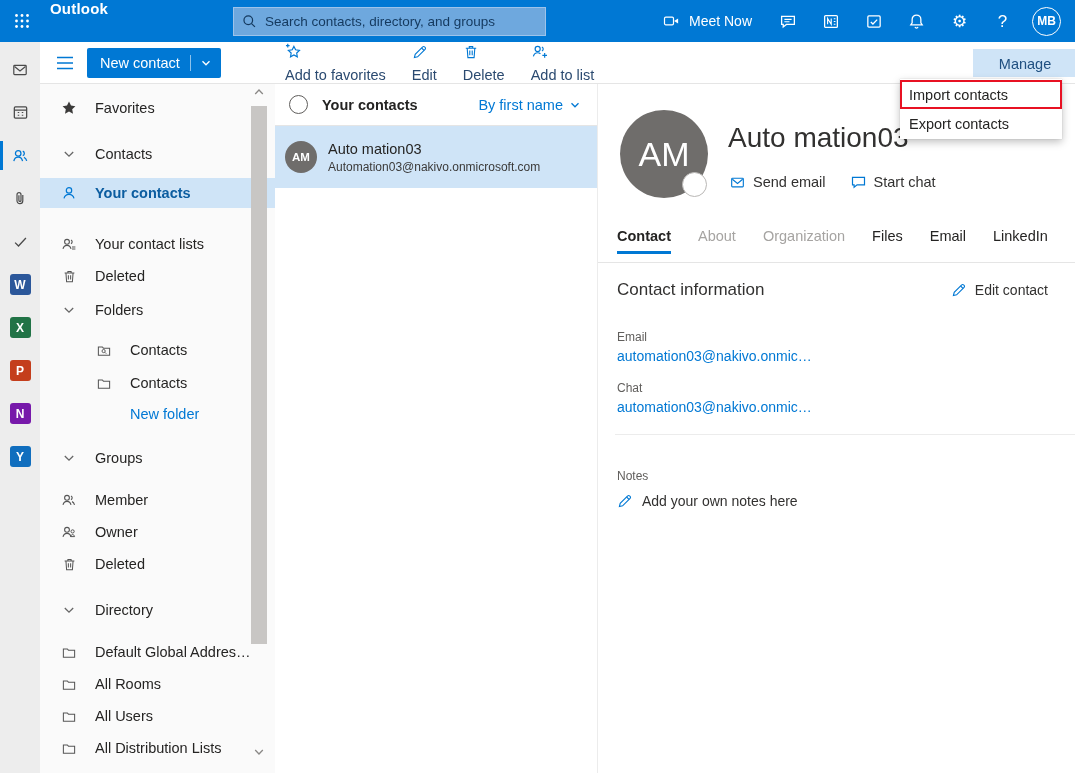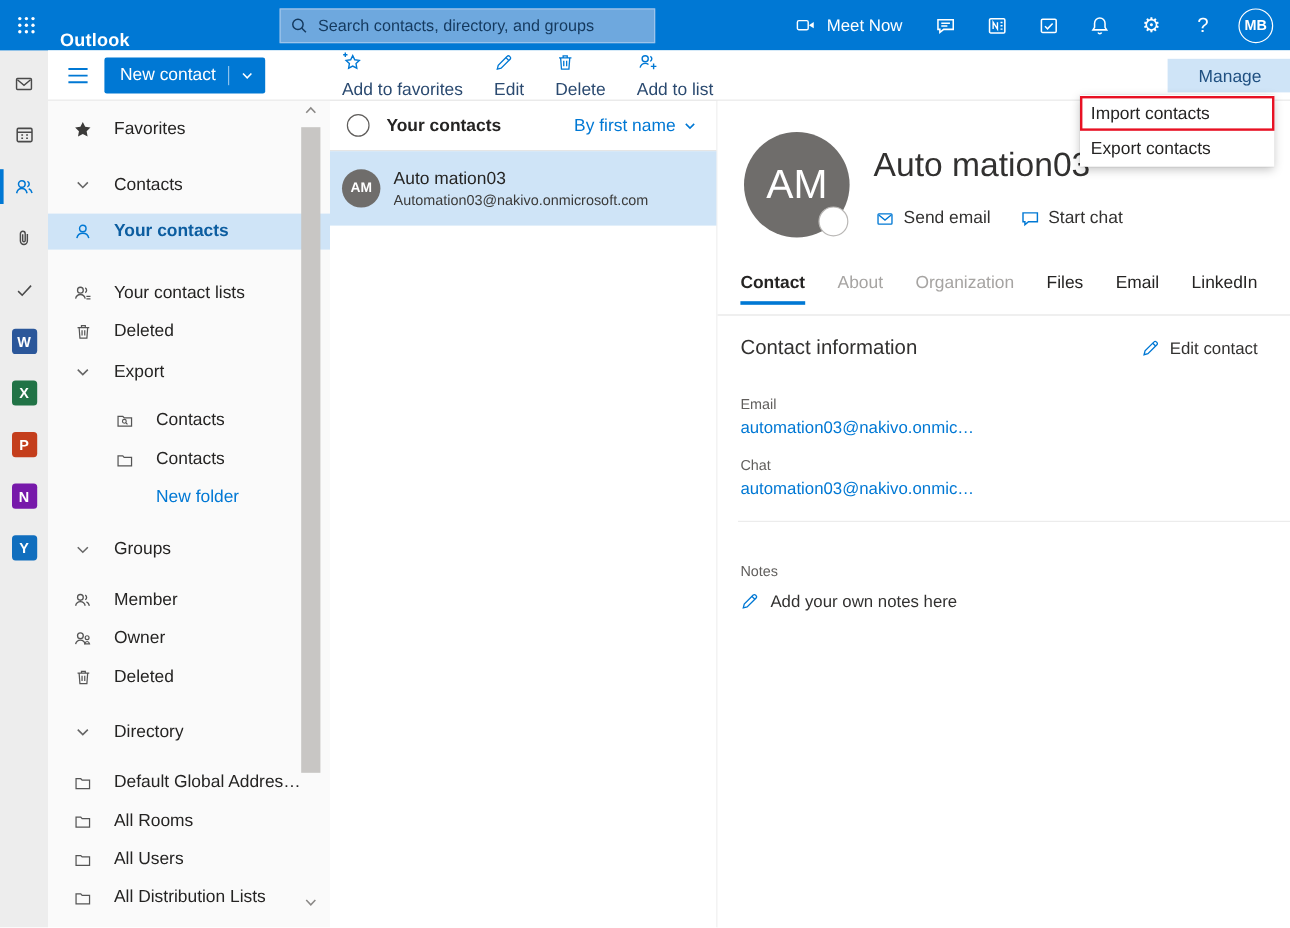--- a/index.html
+++ b/index.html
@@ -1,21 +1,21 @@
 <!DOCTYPE html>
 <html><head>
 <meta charset="utf-8">
 <style>
   * { margin:0; padding:0; box-sizing:border-box; }
   html,body { width:1075px; height:773px; overflow:hidden; background:#fff;
     font-family:"Liberation Sans", sans-serif; -webkit-font-smoothing:antialiased; }
   svg { display:block; }
 
   
-  .topbar { position:relative; height:42px; background:#0078d4; display:flex; align-items:flex-end; color:#fff; }
+  .topbar { position:relative; height:42px; background:#0078d4; display:flex; align-items:flex-start; color:#fff; }
   .waffle { width:44px; height:42px; display:flex; align-items:center; justify-content:center; cursor:pointer; }
   .brand { font-size:15px; font-weight:700; margin-left:6px; letter-spacing:.2px; }
   .searchbox { position:absolute; left:233px; top:7px; width:313px; height:29px; background:#6ea8de;
     border:1px solid #9dc3ea; display:flex; align-items:center; padding:0 8px; }
   .searchbox svg { color:#14395e; flex:none; }
   .searchbox input { border:none; outline:none; background:transparent; margin-left:8px; width:100%;
     font-size:13.5px; color:#14395e; font-family:"Liberation Sans", sans-serif; }
   .searchbox input::placeholder { color:#14395e; opacity:1; }
   .top-right { margin-left:auto; display:flex; align-items:center; height:42px; }
   .tb-btn { height:42px; display:flex; align-items:center; justify-content:center; cursor:pointer; color:#fff; }
@@ -357,21 +357,21 @@
           </span>
           <span class="lbl">Deleted</span>
         </div>
 
         <div class="nav-row group" style="margin-top:6px">
           <span class="ico">
             <svg width="14" height="14" viewBox="0 0 14 14">
                 <path d="M2.8 5l4.2 4.2L11.2 5" fill="none" stroke="currentColor" stroke-width="1.3"></path>
               </svg>
           </span>
-          <span class="lbl">Export</span>
+          <span class="lbl">Folders</span>
         </div>
 
         <div class="nav-row indent" style="margin-top:12px">
           <span class="ico">
             <svg width="16" height="15" viewBox="0 0 16 16">
                 <path d="M2 13V4.2h4.2l1.2 1.3H14V13z" fill="none" stroke="currentColor" stroke-width="1.1"></path>
                 <circle cx="7.6" cy="8.6" r="1.7" fill="none" stroke="currentColor" stroke-width="1"></circle>
                 <path d="M8.9 9.9l1.5 1.5" stroke="currentColor" stroke-width="1"></path>
               </svg>
           </span>

